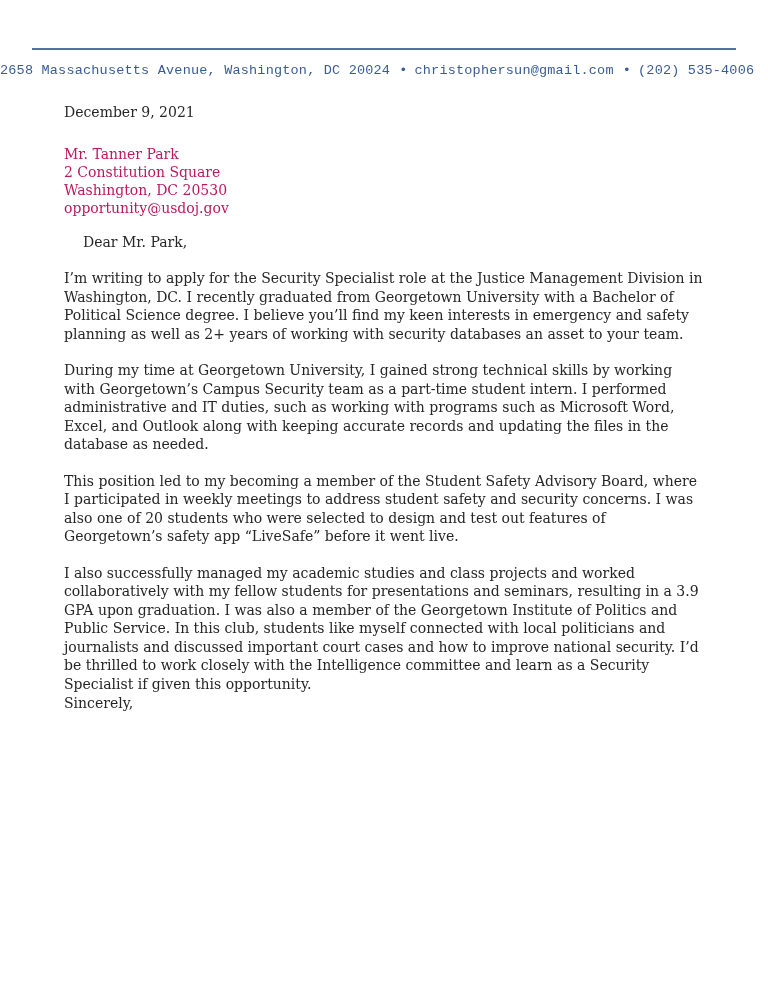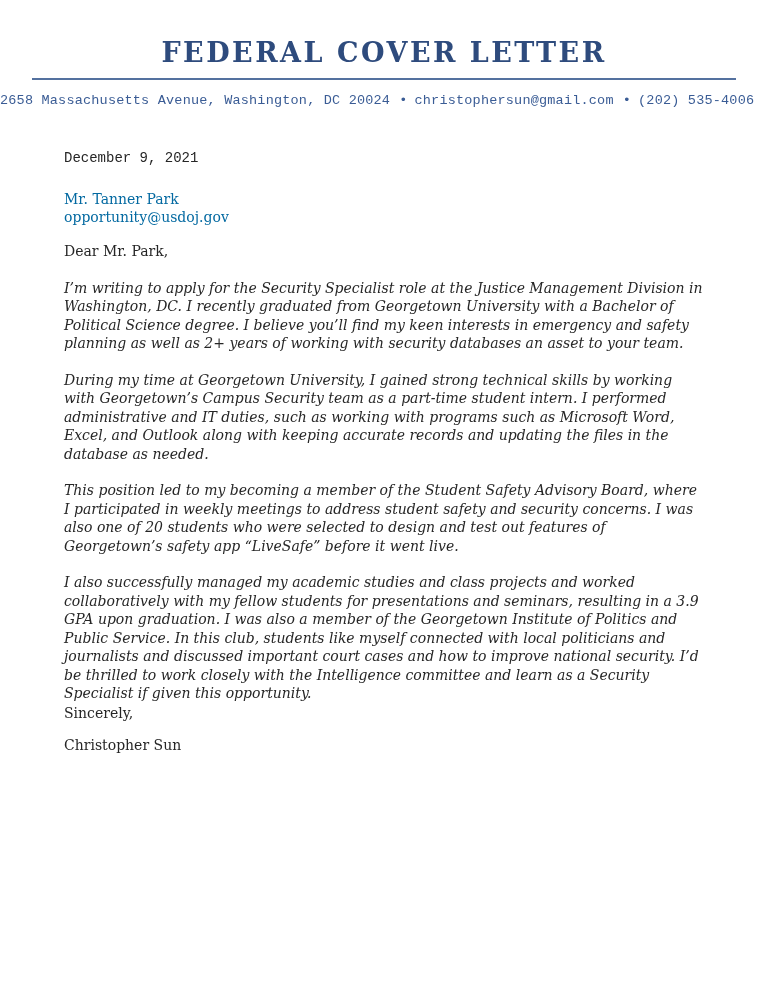--- a/index.html
+++ b/index.html
@@ -39,61 +39,61 @@
     display: inline-block;
     margin: 0 7px 0 9px;
     color: #3a5c95;
   }
   .letter {
     padding: 0 64px;
     color: #262626;
     font-size: 14px;
     line-height: 18.5px;
   }
-  .date { margin-top: 41px; font-family: Liberation Mono, monospace; }
+  .date { margin-top: 25px; }
   .recipient {
     margin-top: 23px;
-    color: #0369a1;
+    color: #be185d;
     line-height: 18px;
   }
   .recipient div { margin: 0; }
-  .salutation { margin-top: 16px; }
-  .body-paragraphs p { margin: 18px 0 0 0; font-style: italic; }
+  .salutation { margin-top: 16px; margin-left: 19px; }
+  .body-paragraphs p { margin: 18px 0 0 0; }
   .closing { margin-top: 1px; }
   .signature { margin-top: 14px; }
 </style>
 </head>
 <body>
 
 <div class="page">
 
-  <div class="doc-title">FEDERAL COVER LETTER</div>
 
   <hr class="divider">
 
   <div class="contact-line">
     <span>2658 Massachusetts Avenue, Washington, DC 20024</span><span class="sep">•</span><span>christophersun@gmail.com</span><span class="sep">•</span><span>(202) 535-4006</span>
   </div>
 
   <div class="letter">
 
     <div class="date">December 9, 2021</div>
 
     <div class="recipient">
         <div>Mr. Tanner Park</div>
+        <div>2 Constitution Square</div>
+        <div>Washington, DC 20530</div>
         <div>opportunity@usdoj.gov</div>
       </div>
 
     <div class="salutation">Dear Mr. Park,</div>
 
     <div class="body-paragraphs">
         <p>I’m writing to apply for the Security Specialist role at the Justice Management Division in Washington, DC. I recently graduated from Georgetown University with a Bachelor of Political Science degree. I believe you’ll find my keen interests in emergency and safety planning as well as 2+ years of working with security databases an asset to your team.</p>
         <p>During my time at Georgetown University, I gained strong technical skills by working with Georgetown’s Campus Security team as a part-time student intern. I performed administrative and IT duties, such as working with programs such as Microsoft Word, Excel, and Outlook along with keeping accurate records and updating the files in the database as needed.</p>
         <p>This position led to my becoming a member of the Student Safety Advisory Board, where I participated in weekly meetings to address student safety and security concerns. I was also one of 20 students who were selected to design and test out features of Georgetown’s safety app “LiveSafe” before it went live.</p>
         <p>I also successfully managed my academic studies and class projects and worked collaboratively with my fellow students for presentations and seminars, resulting in a 3.9 GPA upon graduation. I was also a member of the Georgetown Institute of Politics and Public Service. In this club, students like myself connected with local politicians and journalists and discussed important court cases and how to improve national security. I’d be thrilled to work closely with the Intelligence committee and learn as a Security Specialist if given this opportunity.</p>
       </div>
 
     <div class="closing">Sincerely,</div>
 
-    <div class="signature">Christopher Sun</div>
 
   </div>
 </div>
 
 </body></html>

